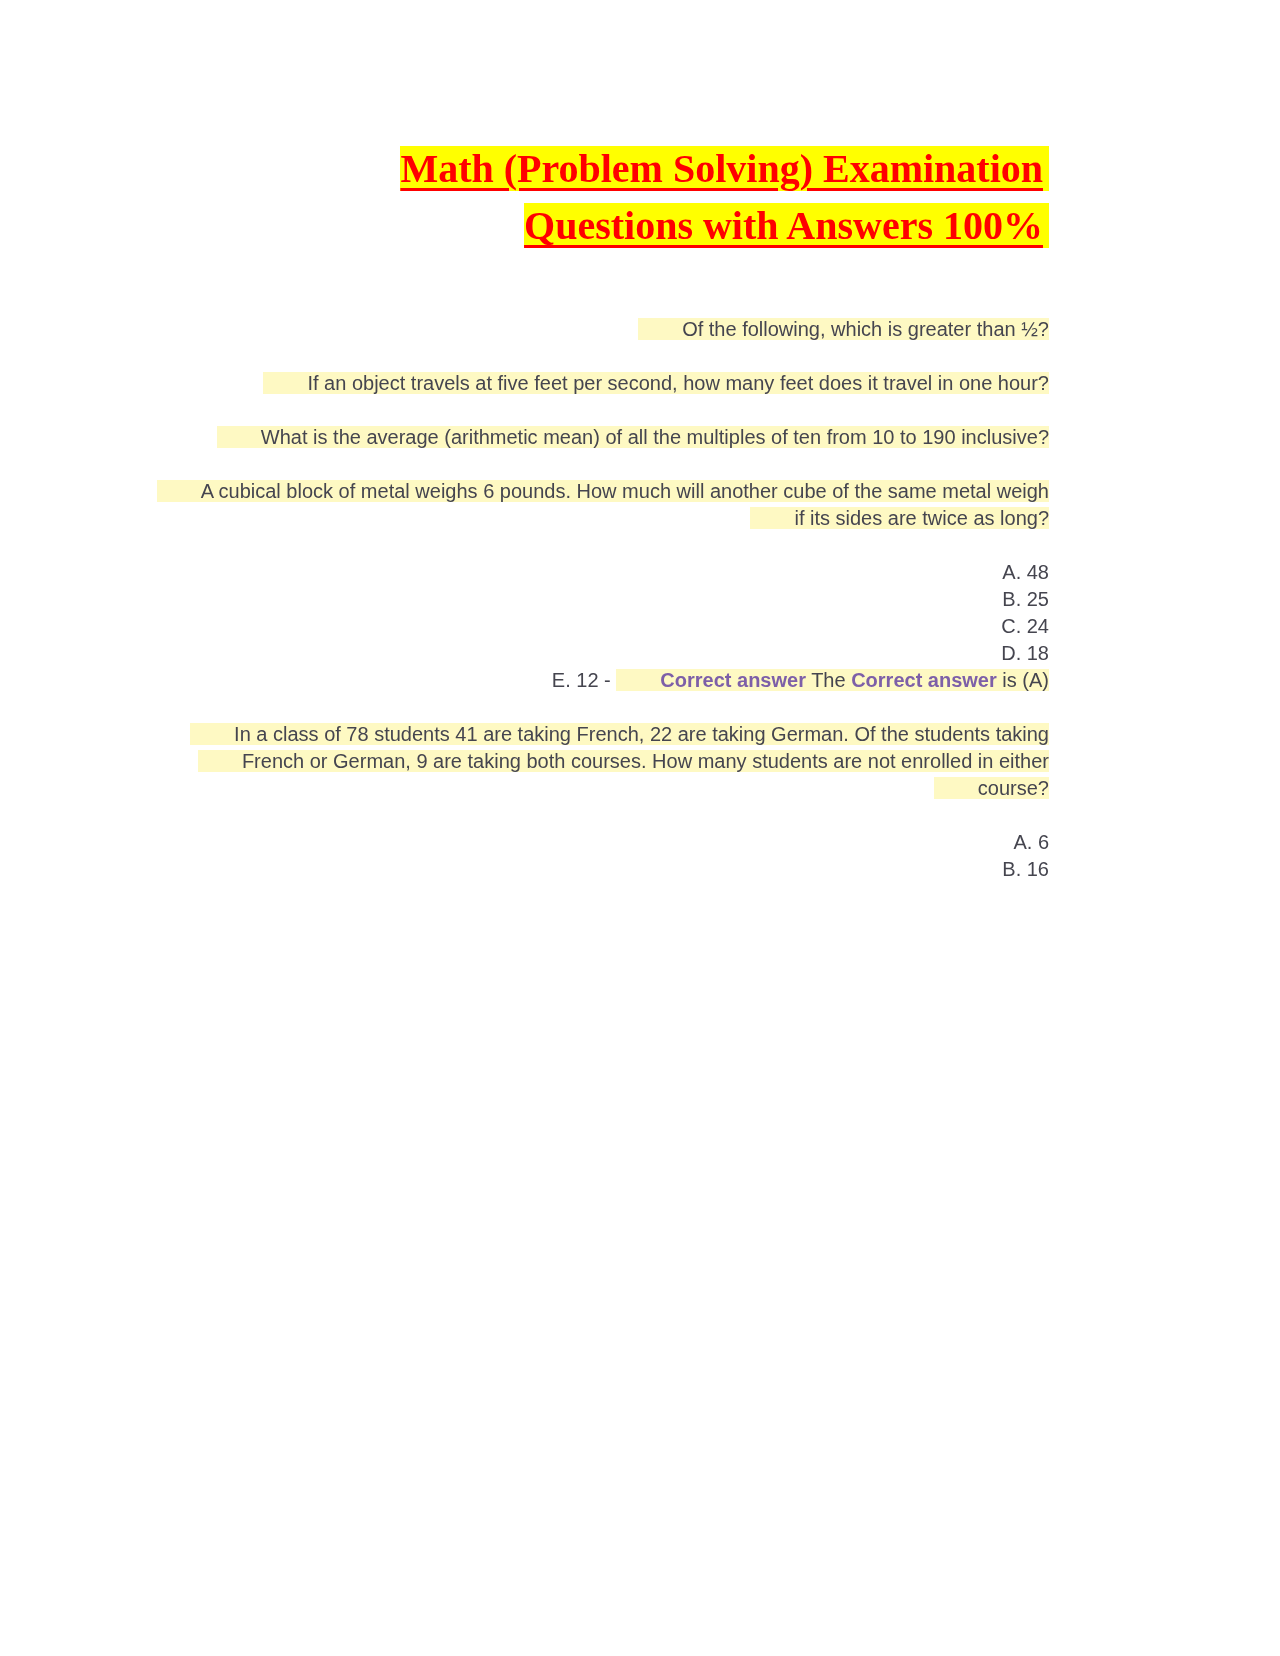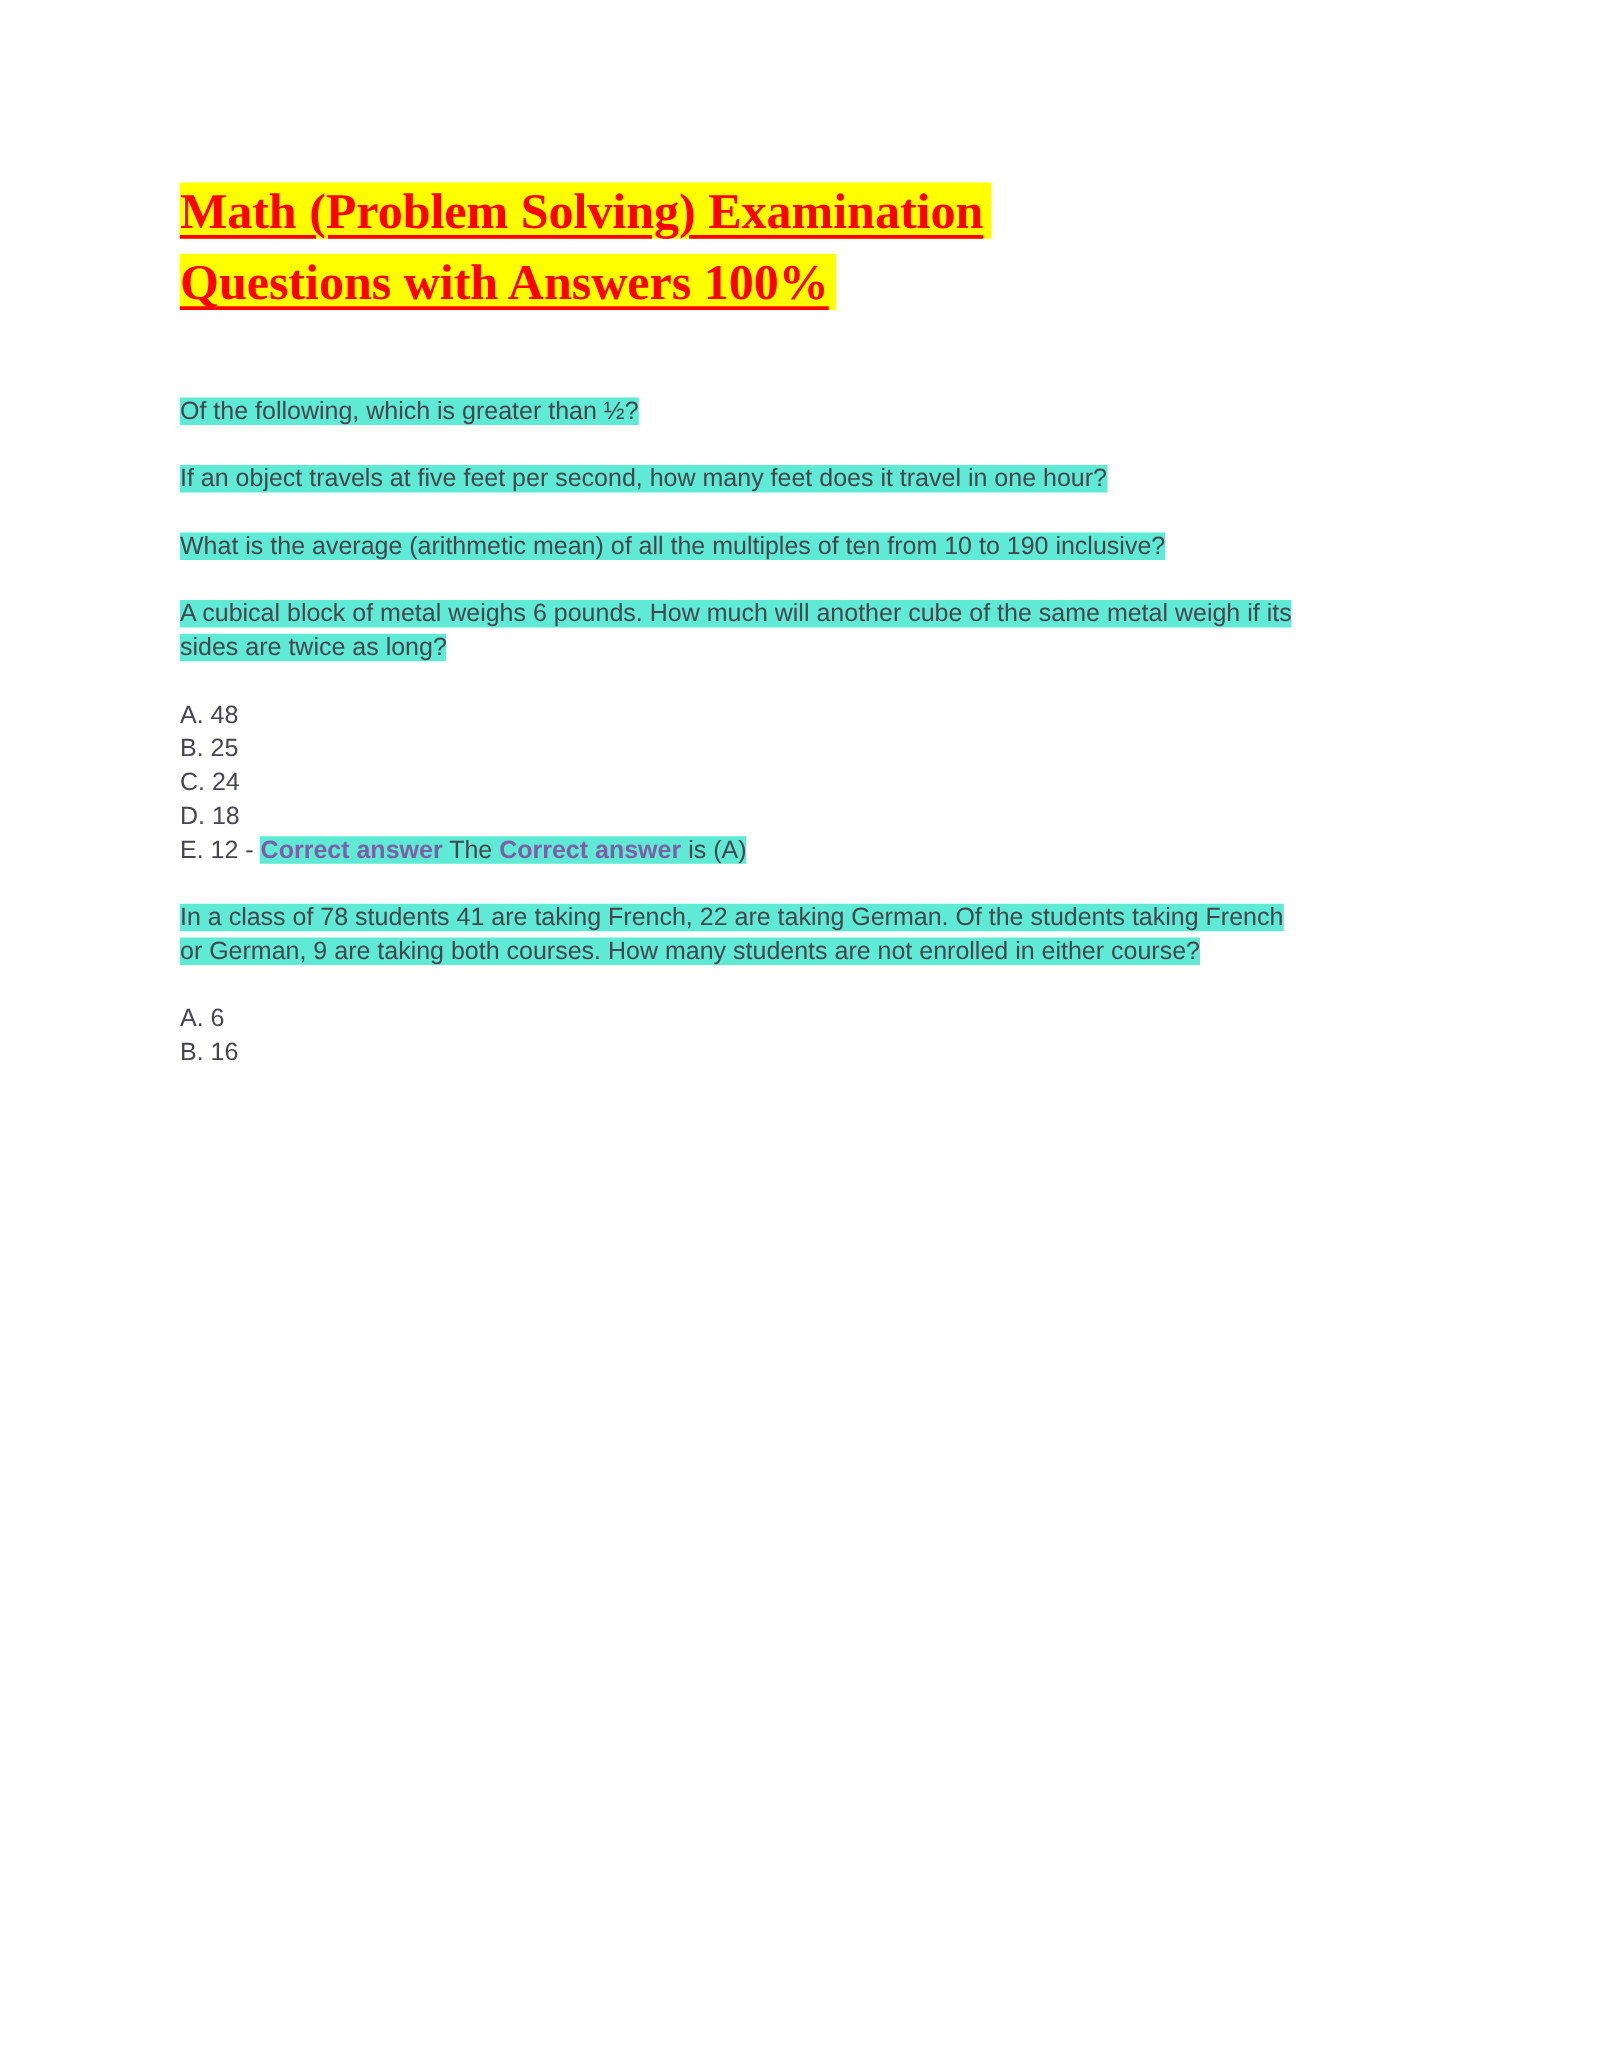--- a/index.html
+++ b/index.html
@@ -12,20 +12,21 @@
   }
   .page{
     box-sizing:border-box;
     width:1280px;
     height:1656px;
     padding:140px 144px 0 144px;
     background:#ffffff;
   }
   .content{
     width:905px;
+    text-align:right;
   }
   .doc-title{
     font-family:"Liberation Serif","DejaVu Serif",serif;
     font-weight:bold;
     font-size:40px;
     line-height:1.43;
     color:#ff0000;
     margin:0 0 62px 0;
   }
   .title-line{
@@ -36,22 +37,23 @@
     text-underline-offset:6px;
     padding-right:6px;
   }
   .q-text, .q-options{
     font-size:20px;
     line-height:27px;
     color:#45454f;
     margin:0 0 27px 0;
   }
   .hl{
-    background:#5eead4;
+    background:#fef9c3;
     box-decoration-break:clone;
+    padding-left:44px;
     -webkit-box-decoration-break:clone;
   }
   .correct{
     color:#7d5fa8;
     font-weight:bold;
   }
   .question-block{margin:0;}
 </style>
 </head>
 <body>

